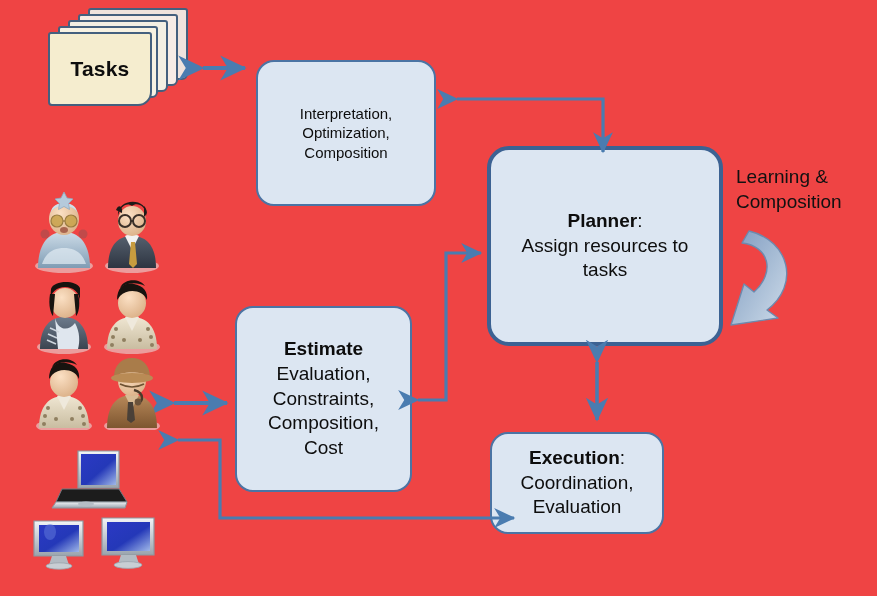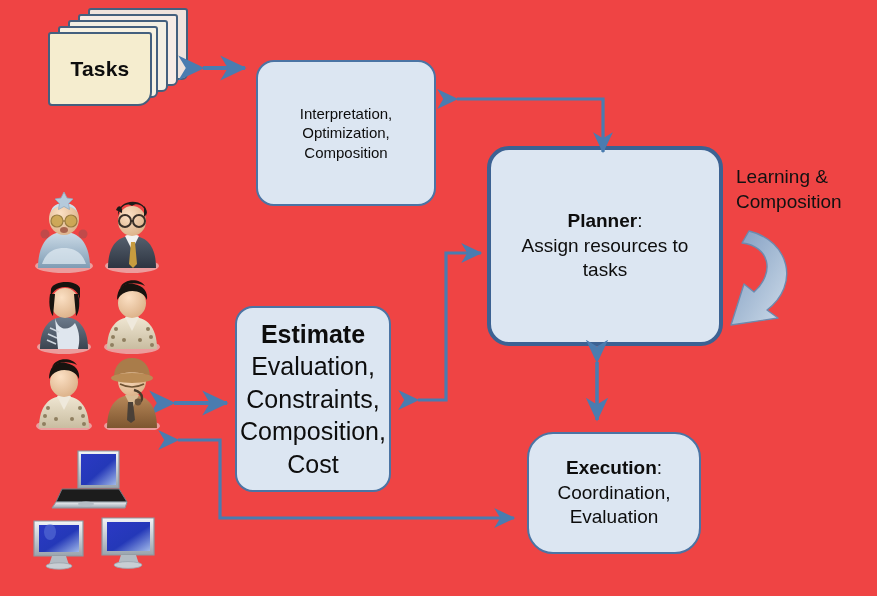--- a/index.html
+++ b/index.html
@@ -18,22 +18,22 @@
     line-height:1.30;
     color:#0d0d0d;
   }
   .box .inner{padding:2px 8px;}
   .box b{font-weight:bold;text-align:center;}
   .nb{font-weight:normal;}
 
   #box-interpretation{left:256px;top:35px;width:180px;height:146px;font-size:15px;margin-top:25px;}
   #box-planner{left:487px;top:146px;width:236px;height:200px;font-size:19px;
                border-width:4px;border-color:#3c6293;border-radius:22px;}
-  #box-estimate{left:235px;top:306px;width:156px;height:186px;font-size:25px;}
-  #box-execution{left:527px;top:432px;width:174px;height:122px;font-size:19px;border-radius:26px;}
+  #box-estimate{left:235px;top:306px;width:177px;height:186px;font-size:19px;}
+  #box-execution{left:490px;top:432px;width:174px;height:102px;font-size:19px;}
 
   
   #tasks-stack{position:absolute;left:46px;top:6px;width:146px;height:100px;}
   .sheet{
     position:absolute;width:100px;height:72px;
     border:2px solid #44607e;
     box-sizing:border-box;
     border-radius:3px 3px 6px 6px;
   }
   #sheet1{left:42px;top:2px;background:#efe3dd;}

